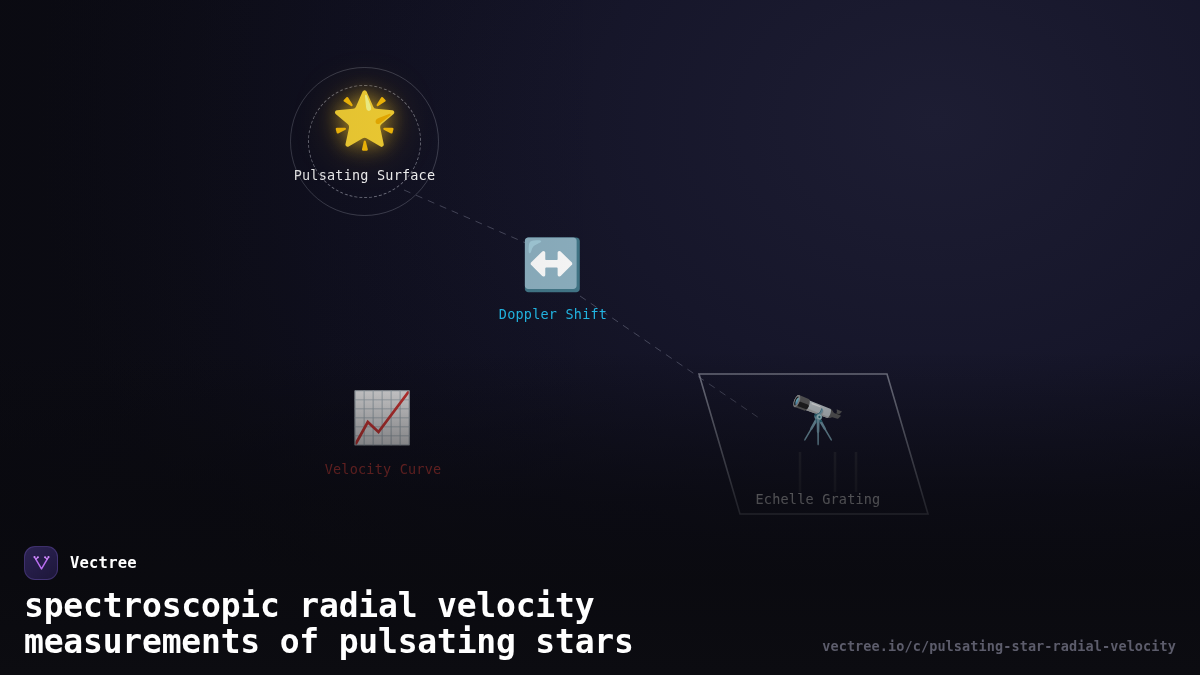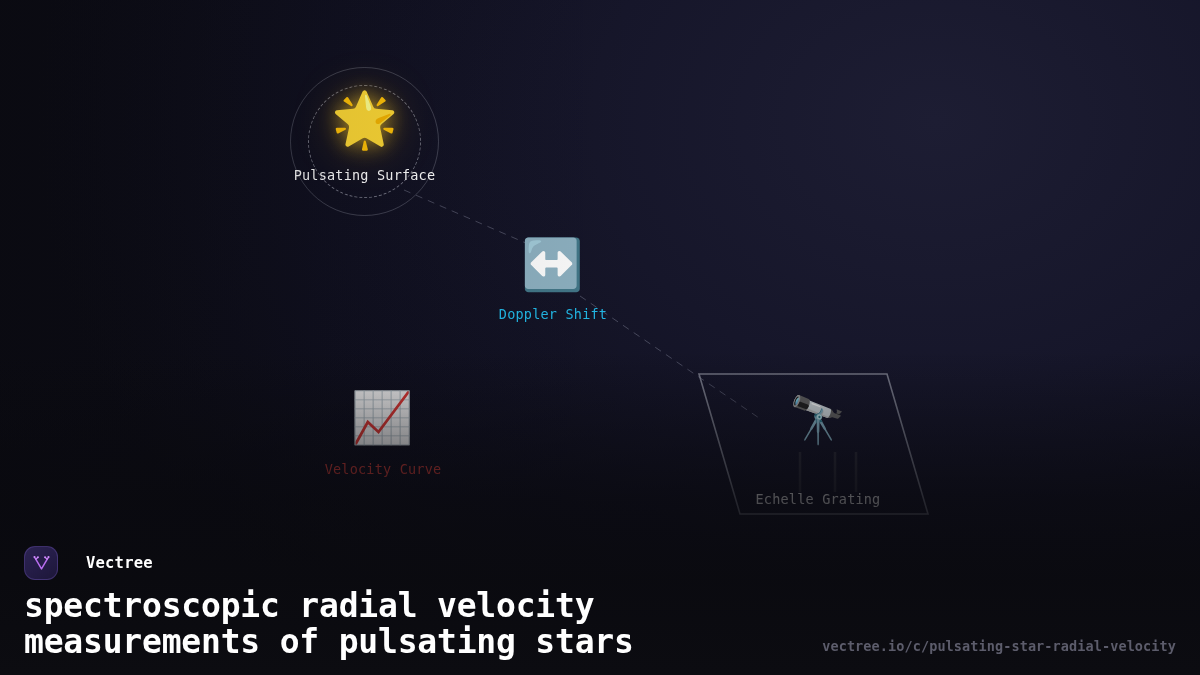--- a/index.html
+++ b/index.html
@@ -120,21 +120,21 @@
     letter-spacing:0.2px;
   }
 
   
   #footer {
     position:absolute; left:0; right:0; bottom:0;
     height:137px;
   }
   #brand {
     position:absolute; left:24px; top:8px;
-    display:flex; align-items:center; gap:28px;
+    display:flex; align-items:center; gap:12px;
   }
   #brand-logo {
     width:34px; height:34px;
     border-radius:11px;
     background:linear-gradient(145deg,#2c2352 0%,#241c46 55%,#1d1739 100%);
     border:1px solid rgba(130,100,210,0.30);
     display:flex; align-items:center; justify-content:center;
   }
   #brand-name {
     font-size:15.5px; font-weight:bold; color:#ffffff;

